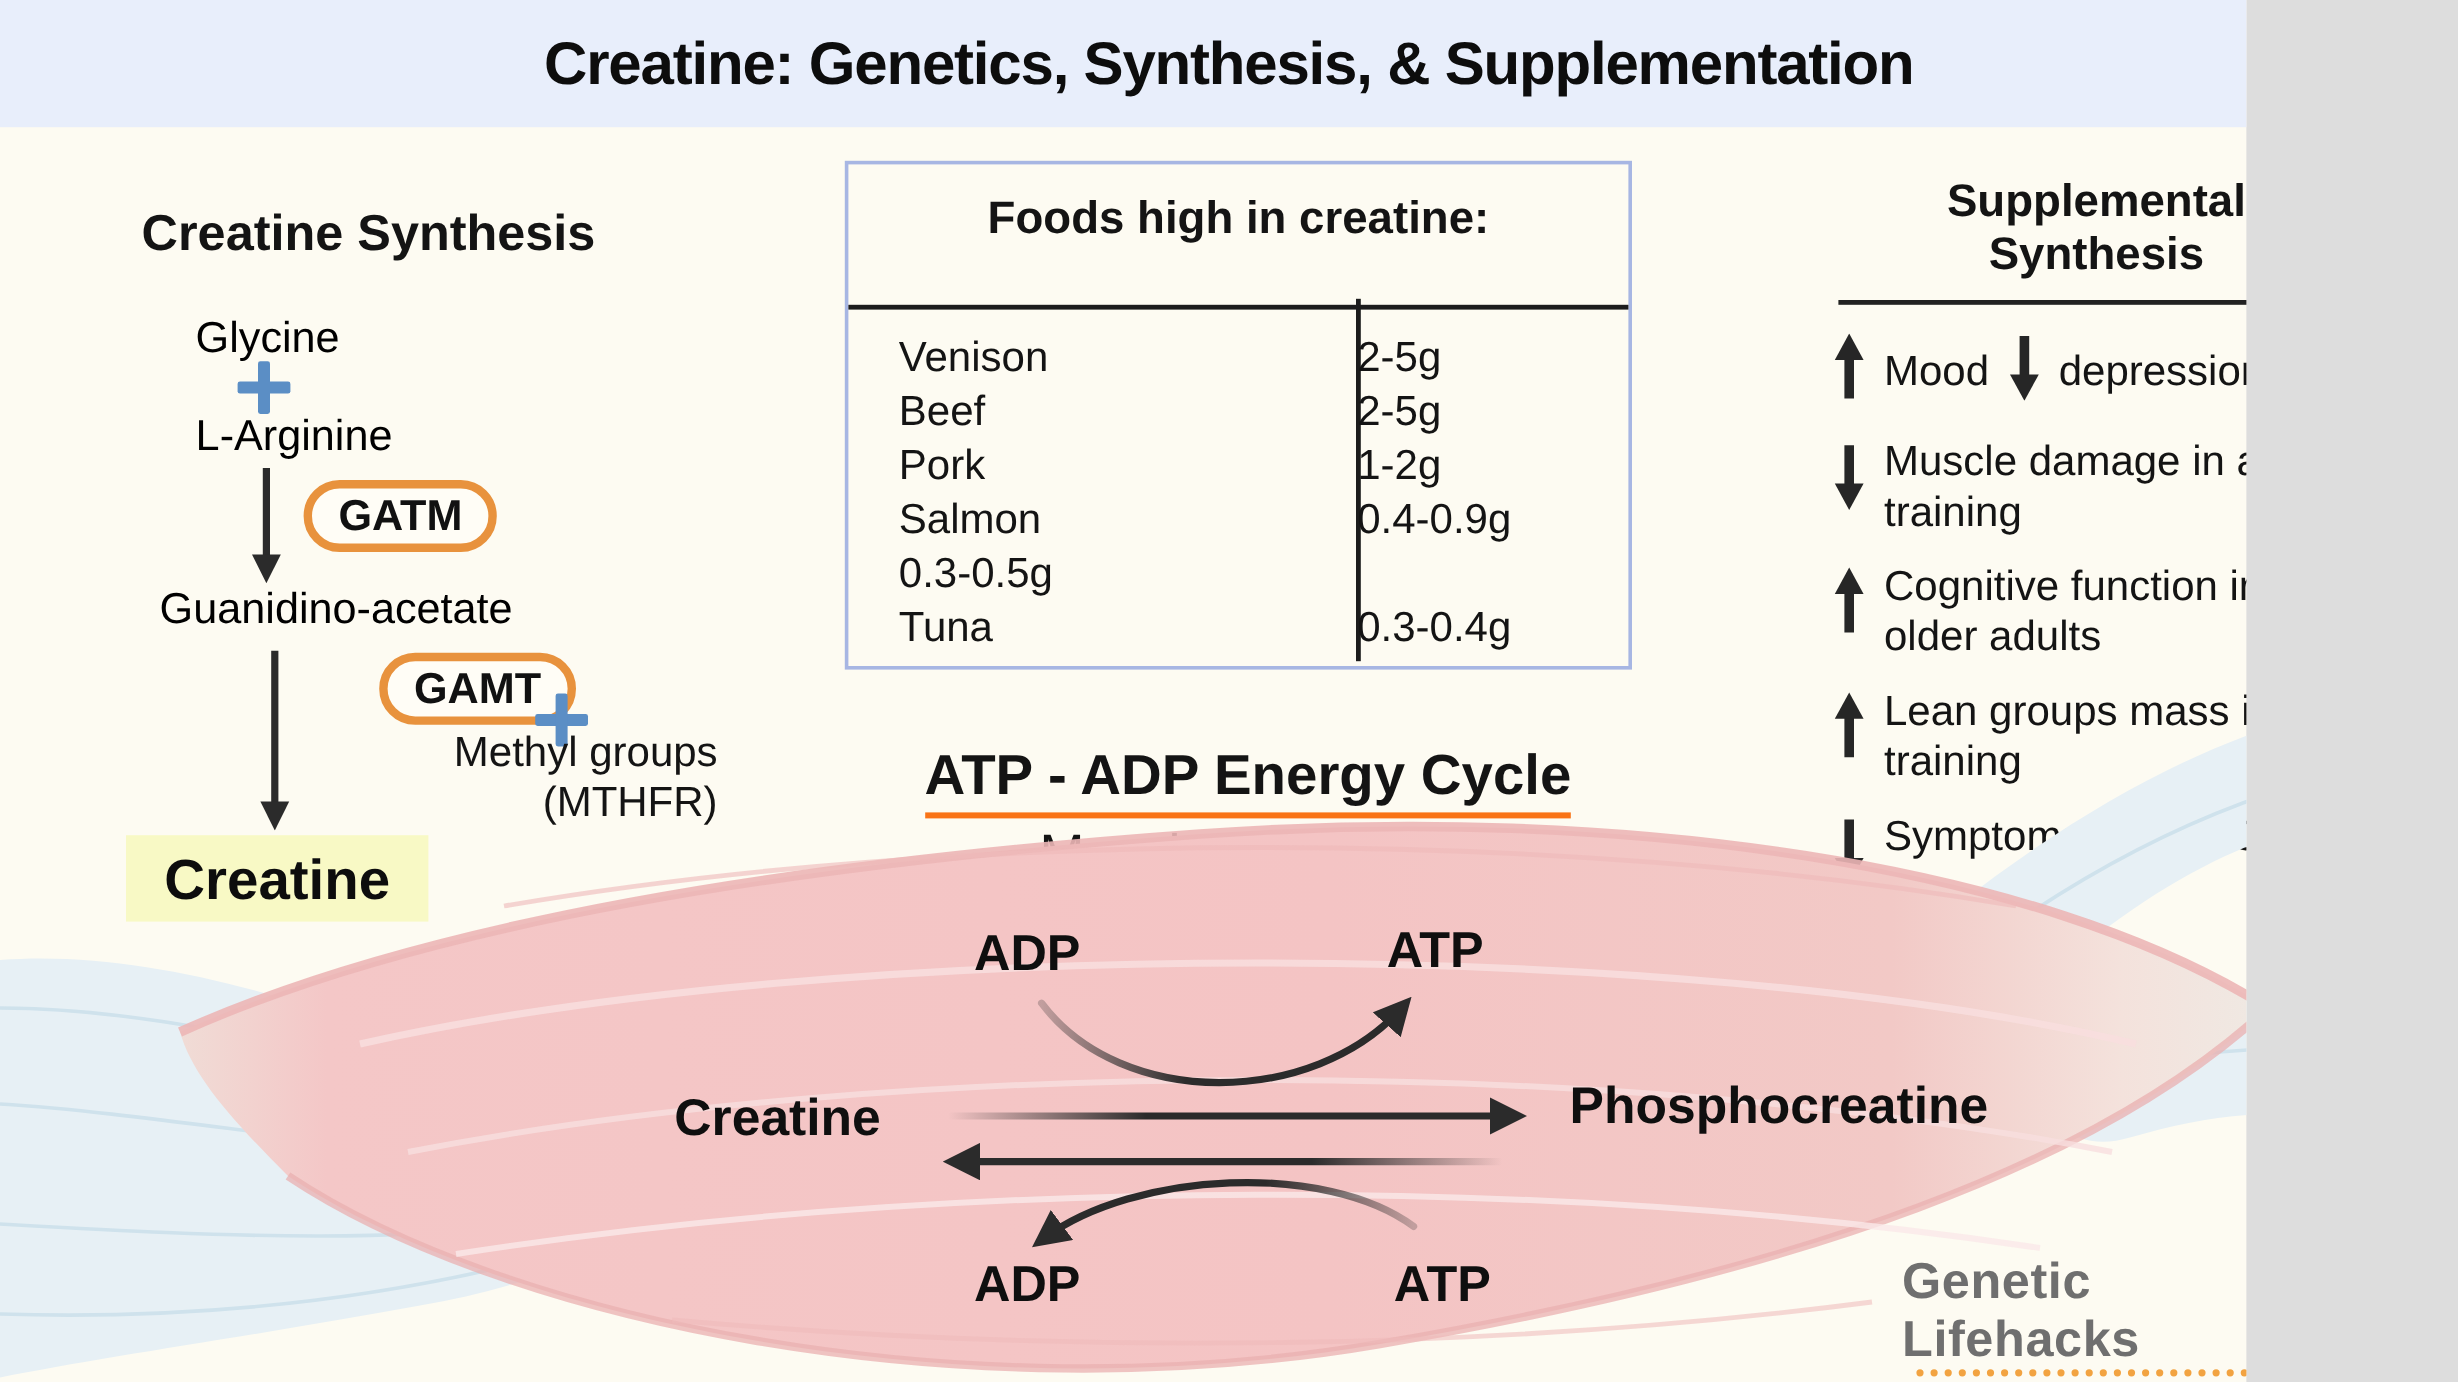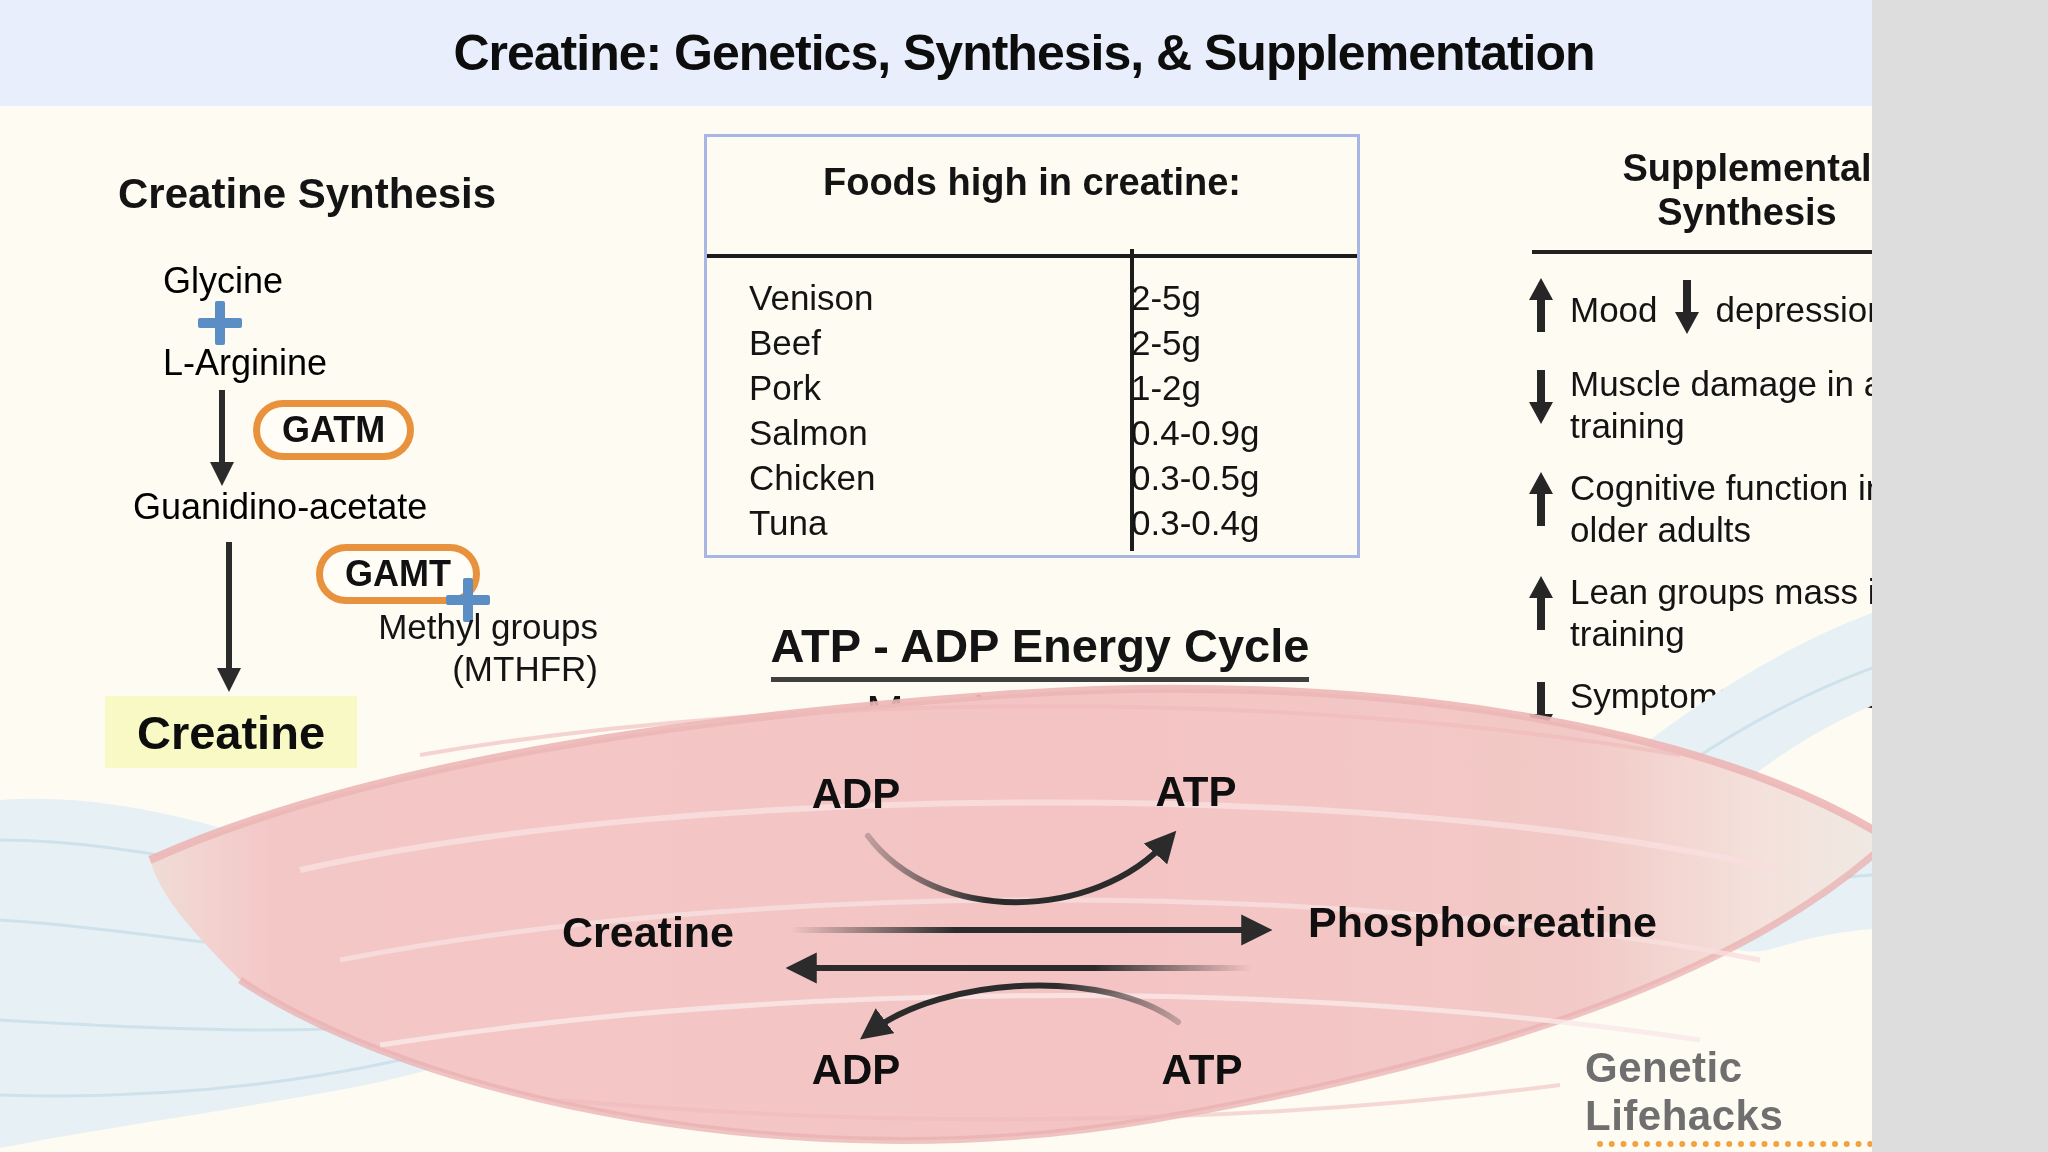--- a/index.html
+++ b/index.html
@@ -52,21 +52,21 @@
   .trials{position:absolute;left:1528px;top:146px;width:438px;}
   .trials-title{text-align:center;font-size:38px;font-weight:bold;line-height:44px;}
   .trials-rule{border:0;border-top:4px solid #222;margin:16px 4px 22px 4px;}
   .titem{display:flex;gap:16px;margin-bottom:20px;font-size:35px;line-height:42px;align-items:flex-start;}
   .titem.inline{align-items:center;}
   .titem.inline .ttext{line-height:52px;}
   .t-arrow{flex:0 0 auto;margin-top:2px;}
   .t-arrow.down svg{transform:rotate(180deg);}
   
   .cycle-head{position:absolute;left:760px;top:618px;width:560px;text-align:center;}
-  .cycle-title{display:inline-block;font-size:47px;font-weight:bold;border-bottom:5px solid #404040;padding-bottom:4px;}
+  .cycle-title{display:inline-block;font-size:47px;font-weight:bold;border-bottom:5px solid #f97316;padding-bottom:4px;}
   .cycle-sub{font-size:45px;margin-top:4px;}
   
   .muscle-svg{position:absolute;left:0;top:540px;}
   .mlabel{position:absolute;font-weight:bold;color:#0f0f0f;text-align:center;}
   .ml-adp-top{left:800px;top:770px;width:112px;font-size:42px;}
   .ml-atp-top{left:1140px;top:768px;width:112px;font-size:42px;}
   .ml-creatine{left:548px;top:908px;width:200px;font-size:43px;}
   .ml-phospho{left:1308px;top:898px;width:360px;font-size:43px;text-align:left;}
   .ml-adp-bot{left:800px;top:1046px;width:112px;font-size:42px;}
   .ml-atp-bot{left:1146px;top:1046px;width:112px;font-size:42px;}
@@ -128,21 +128,20 @@
       </div>
       <div class="frow">
         <span class="fname">Pork</span>
         <span class="famt">1-2g</span>
       </div>
       <div class="frow">
         <span class="fname">Salmon</span>
         <span class="famt">0.4-0.9g</span>
       </div>
       <div class="frow">
-        <span class="fname">Chicken</span>
         <span class="famt">0.3-0.5g</span>
       </div>
       <div class="frow">
         <span class="fname">Tuna</span>
         <span class="famt">0.3-0.4g</span>
       </div>
     </div>
   </div>
 
   <div class="trials">

